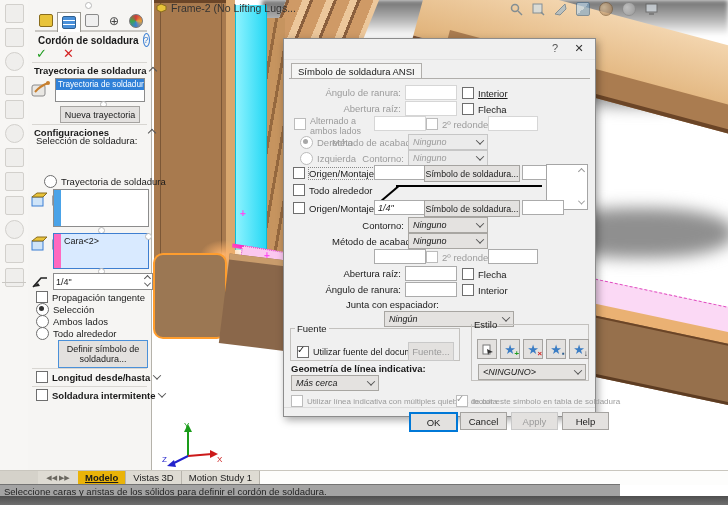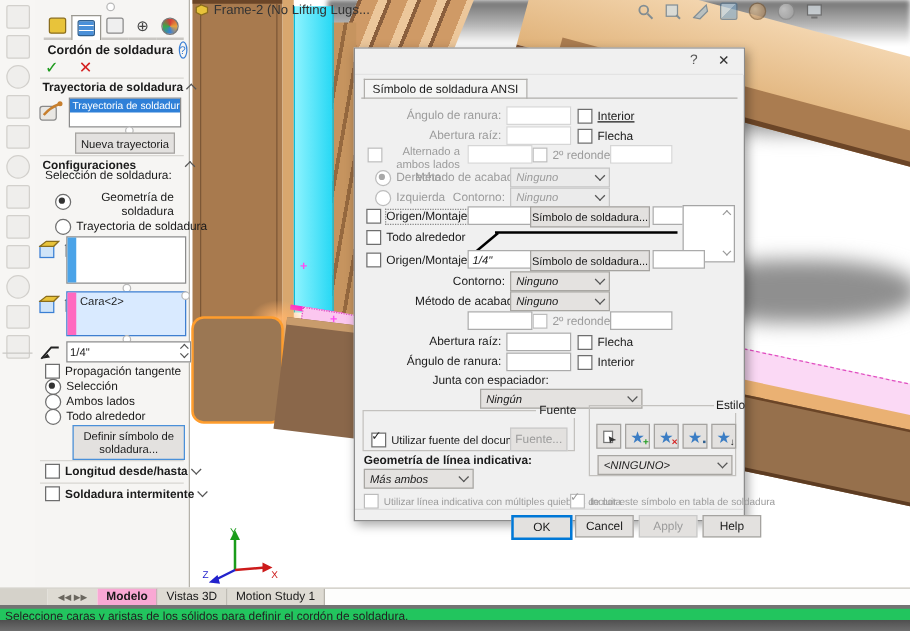--- a/index.html
+++ b/index.html
@@ -1,20 +1,20 @@
 <!DOCTYPE html>
 <html><head>
 <meta charset="utf-8">
 <style>
   html,body{margin:0;padding:0;}
   body{font-family:"Liberation Sans","DejaVu Sans",sans-serif;}
   #screen{position:relative;width:728px;height:505px;overflow:hidden;background:#fff;font-size:10px;color:#1a1a1a;}
   .abs{position:absolute;}
   .row{position:absolute;display:flex;align-items:center;gap:4px;}
-  .lb{font-size:10px;color:#1a1a1a;white-space:nowrap;text-align:right;}
+  .lb{font-size:10px;color:#1a1a1a;white-space:nowrap;}
   .glb{color:#9b9b9b;}
   .bold{font-weight:bold;}
   
   .cb{width:10px;height:10px;background:#fff;border:1px solid #6e6e6e;flex:none;position:relative;}
   .cb.dis{border-color:#bcbcbc;}
   .cb.ck::after{content:"✓";position:absolute;left:-1px;top:-3px;font-size:10px;color:#222;}
   .cb.ck.dis::after{color:#9a9a9a;}
   .rb{width:11px;height:11px;background:#fff;border:1px solid #6e6e6e;border-radius:50%;flex:none;position:relative;}
   .rb.dis{border-color:#bcbcbc;}
   .rb.ck::after{content:"";position:absolute;left:2px;top:2px;width:5px;height:5px;border-radius:50%;background:#333;}
@@ -30,21 +30,21 @@
   .chu{transform:rotate(-135deg);}
   .dot{position:absolute;width:5px;height:5px;border:1px solid #b9b9b9;border-radius:50%;background:#fff;}
   .hr{position:absolute;left:4px;right:4px;border-top:1px solid #d8d6d2;}
   .mini{display:inline-block;flex:none;border-radius:2px;}
   
   #gfx{left:152px;top:0;width:576px;height:470px;background:#fff;overflow:hidden;}
   .blur{filter:blur(8px);border-radius:45%;}
   .wline{position:absolute;border-top:2px solid #000;}
   
   .dtab{height:13px;display:flex;align-items:center;padding:0 7px;border-right:1px solid #b7b4ac;background:#dedbd3;font-size:9.5px;}
-  .dtab.act{background:#f9a8d4;font-weight:bold;}
+  .dtab.act{background:#eab308;font-weight:bold;text-decoration:underline;}
   .star{color:#3b7dc4;font-size:13px;line-height:13px;position:relative;}
   .badge{position:absolute;right:-3px;bottom:-2px;font-size:8px;font-weight:bold;line-height:8px;}
 </style>
 </head>
 <body>
 
 <div id="screen">
 
   <div id="gfx" class="abs">
 
@@ -190,24 +190,20 @@
     </div>
     <div class="dot" style="left:72px;top:101px;"></div>
     <div class="btn" style="position:absolute;left:32px;top:106px;width:78px;height:15px;font-size:9px;">Nueva trayectoria</div>
     <div class="hr" style="top:124px;"></div>
 
     <div class="row" style="left:6px;top:127px;width:112px;gap:40px;">
       <span class="lb bold" style="flex:1;font-size:9.5px;">Configuraciones</span>
       <span class="chu"></span>
     </div>
     <div class="lb" style="position:absolute;left:8px;top:135px;font-size:9.5px;">Selección de soldadura:</div>
-    <div class="row" style="left:16px;top:153px;align-items:flex-start;">
-      <span class="rb ck" style="margin-top:2px;"></span>
-      <span class="lb" style="width:78px;white-space:normal;font-size:9.5px;">Geometría de soldadura</span>
-    </div>
     <div class="row" style="left:16px;top:175px;">
       <span class="rb"></span>
       <span class="lb" style="font-size:9.5px;">Trayectoria de soldadura</span>
     </div>
 
     <div class="abs" style="left:3px;top:189px;">
       <svg width="17" height="16">
           <rect x="1" y="5" width="11" height="9" fill="#cfe4f8" stroke="#3a7fd4"></rect>
           <polygon points="1,5 6,1 16,1 12,5" fill="#e8c33a" stroke="#8a6d1c"></polygon>
         </svg>
@@ -423,21 +419,21 @@
     <fieldset class="abs" style="left:6px;top:284px;width:168px;height:36px;border:1px solid #c3c1be;margin:0;padding:0;">
       <legend class="lb" style="font-size:9.5px;margin-left:4px;padding:0 2px;">Fuente</legend>
       <div class="row" style="left:6px;top:12px;">
         <span class="cb ck"></span>
         <span class="lb" style="font-size:9px;">Utilizar fuente del documento</span>
       </div>
       <div class="btn dis" style="position:absolute;right:5px;top:8px;width:44px;height:17px;">Fuente...</div>
     </fieldset>
 
     <fieldset class="abs" style="left:187px;top:280px;width:116px;height:60px;border:1px solid #c3c1be;margin:0;padding:0;">
-      <legend class="lb" style="font-size:9.5px;margin-left:10px;padding:0 2px;">Estilo</legend>
+      <legend class="lb" style="font-size:9.5px;margin-left:0;padding:0 2px;">Estilo</legend>
       <div class="row" style="left:5px;top:9px;gap:3px;">
         <span class="btn" style="width:18px;height:18px;">
             <svg width="11" height="11">
               <rect x="1" y="1" width="7" height="9" fill="#fff" stroke="#777"></rect>
               <polygon points="5,5 11,8 7,9 6,11" fill="#333"></polygon>
             </svg>
           </span>
         <span class="btn" style="width:18px;height:18px;">
             <span class="star">★<i class="badge" style="color:#1f9c1f;">+</i></span>
           </span>
@@ -452,21 +448,21 @@
           </span>
       </div>
       <span class="dd" style="position:absolute;left:6px;top:34px;width:98px;">
           <i>&lt;NINGUNO&gt;</i>
           <i class="chd"></i>
         </span>
     </fieldset>
 
     <div class="lb" style="position:absolute;left:7px;top:324px;font-size:9.5px;font-weight:bold;">Geometría de línea indicativa:</div>
     <span class="dd" style="position:absolute;left:7px;top:336px;width:78px;">
-        <i>Más ambos</i>
+        <i>Más cerca</i>
         <i class="chd"></i>
       </span>
 
     <div class="row" style="left:7px;top:356px;">
       <span class="cb dis"></span>
       <span class="lb glb" style="font-size:8px;">Utilizar línea indicativa con múltiples quiebres de cota</span>
     </div>
     <div class="row" style="left:172px;top:356px;">
       <span class="cb ck dis"></span>
       <span class="lb glb" style="font-size:8px;">Incluir este símbolo en tabla de soldadura</span>
@@ -481,18 +477,18 @@
   </div>
 
   <div class="abs" style="left:0;top:470px;width:728px;height:14px;background:#fdfdfc;border-top:1px solid #c9c6be;display:flex;align-items:stretch;">
     <span style="width:38px;background:#d5d2ca;"></span>
     <span style="width:40px;background:#dedbd3;display:flex;align-items:center;justify-content:center;gap:3px;color:#6a675f;font-size:7px;">◀◀ ▶▶</span>
     <span class="dtab act">Modelo</span>
     <span class="dtab">Vistas 3D</span>
     <span class="dtab">Motion Study 1</span>
   </div>
 
-  <div class="abs" style="left:0;top:484px;width:728px;height:12px;background:#22c55e;border-top:3px solid #737373;display:flex;align-items:center;">
+  <div class="abs" style="left:0;top:484px;width:620px;height:12px;background:#a3a3a3;border-top:1px solid #737373;display:flex;align-items:center;">
     <span style="font-size:9.5px;padding-left:4px;color:#222;white-space:nowrap;">Seleccione caras y aristas de los sólidos para definir el cordón de soldadura.</span>
   </div>
   <div class="abs" style="left:0;top:496px;width:728px;height:9px;background:linear-gradient(#4f4f4f,#6e6e6e);"></div>
 
 </div>
 
 </body></html>

